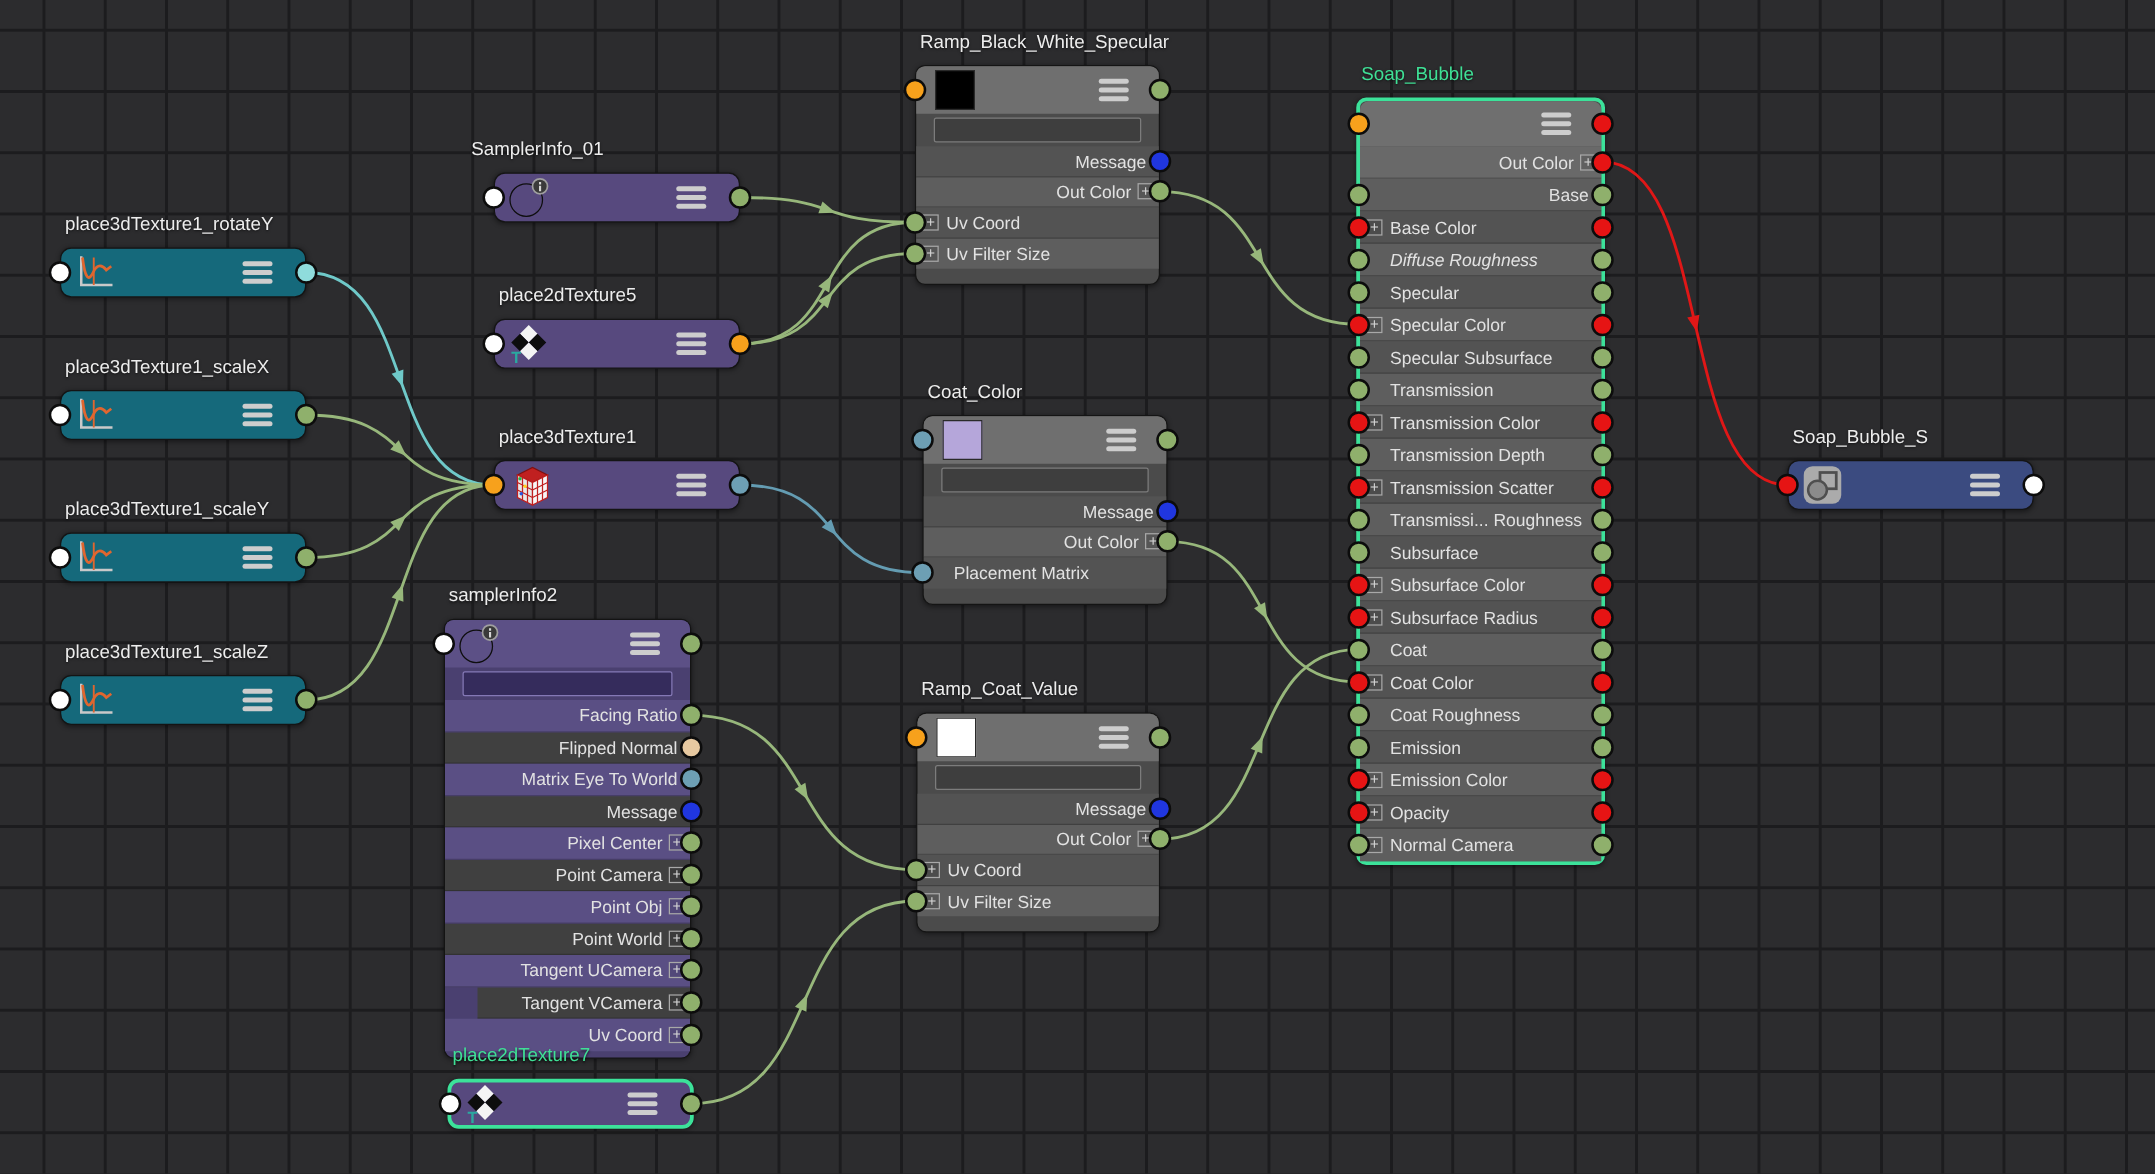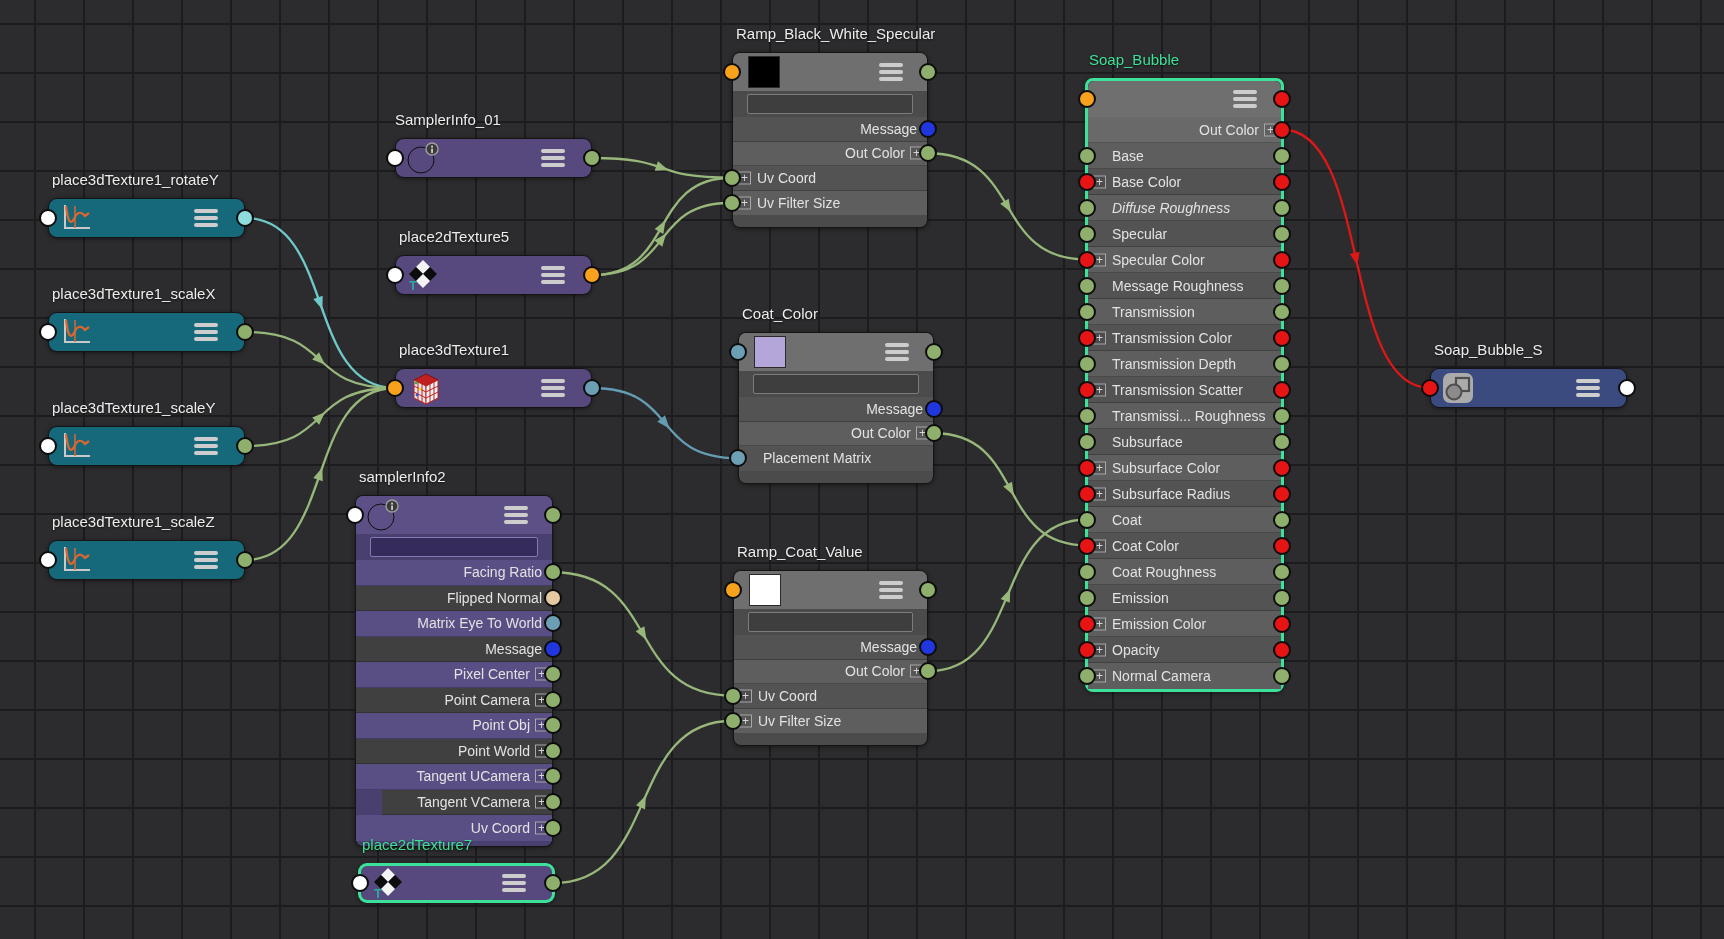--- a/index.html
+++ b/index.html
@@ -137,21 +137,21 @@
           <path d="M16 3 V25" stroke="#e0662f" stroke-width="1.5"></path>
         </svg></span>
       <span class="hamburger">
         <span></span>
         <span></span>
         <span></span>
       </span>
       <span class="port left" style="background: rgb(255, 255, 255);"></span>
       <span class="port right" style="background: rgb(143, 176, 108);"></span>
     </div>
-    <div class="node-title" style="left: 395px; top: 111px;">SamplerInfo_01</div>
+    <div class="node-title" style="left: 377px; top: 111px;">SamplerInfo_01</div>
     <div class="node purple bar" style="left: 395px; top: 138px; width: 197px;">
       <span class="icon-wrap"><svg width="36" height="34" viewBox="0 0 36 34">
           <defs>
             <radialGradient id="grad4" cx="0.35" cy="0.3" r="0.95">
               <stop offset="0" stop-color="#b4b4b4"></stop>
               <stop offset="0.45" stop-color="#555555"></stop>
               <stop offset="1" stop-color="#161616"></stop>
             </radialGradient>
           </defs>
           <circle cx="15" cy="19" r="13" fill="url(#GID)" stroke="#0e0e0e"></circle>
@@ -400,21 +400,21 @@
           <span></span>
         </span>
         <span class="port left" style="background: rgb(247, 161, 28);"></span>
         <span class="port right" style="background: rgb(230, 20, 20);"></span>
       </div>
       <div class="row band-h" style="height: 26px;">
         <div class="lbl r pr">Out Color</div>
         <span class="plus right">+</span>
         <span class="port right" style="background: rgb(230, 20, 20);"></span>
       </div>
-      <div class="row band-a" style="height: 26px;">
+      <div class="row band-a" style="height: 26px; text-align: right;">
         <span class="port left" style="background: rgb(143, 176, 108);"></span>
         <div class="lbl">Base</div>
         <span class="port right" style="background: rgb(143, 176, 108);"></span>
       </div>
       <div class="row band-b" style="height: 26px;">
         <span class="port left" style="background: rgb(230, 20, 20);"></span>
         <span class="plus left">+</span>
         <div class="lbl">Base Color</div>
         <span class="port right" style="background: rgb(230, 20, 20);"></span>
       </div>
@@ -429,21 +429,21 @@
         <span class="port right" style="background: rgb(143, 176, 108);"></span>
       </div>
       <div class="row band-a" style="height: 26px;">
         <span class="port left" style="background: rgb(230, 20, 20);"></span>
         <span class="plus left">+</span>
         <div class="lbl">Specular Color</div>
         <span class="port right" style="background: rgb(230, 20, 20);"></span>
       </div>
       <div class="row band-b" style="height: 26px;">
         <span class="port left" style="background: rgb(143, 176, 108);"></span>
-        <div class="lbl">Message Roughness</div>
+        <div class="lbl">Specular Subsurface</div>
         <span class="port right" style="background: rgb(143, 176, 108);"></span>
       </div>
       <div class="row band-a" style="height: 26px;">
         <span class="port left" style="background: rgb(143, 176, 108);"></span>
         <div class="lbl">Transmission</div>
         <span class="port right" style="background: rgb(143, 176, 108);"></span>
       </div>
       <div class="row band-b" style="height: 26px;">
         <span class="port left" style="background: rgb(230, 20, 20);"></span>
         <span class="plus left">+</span>

